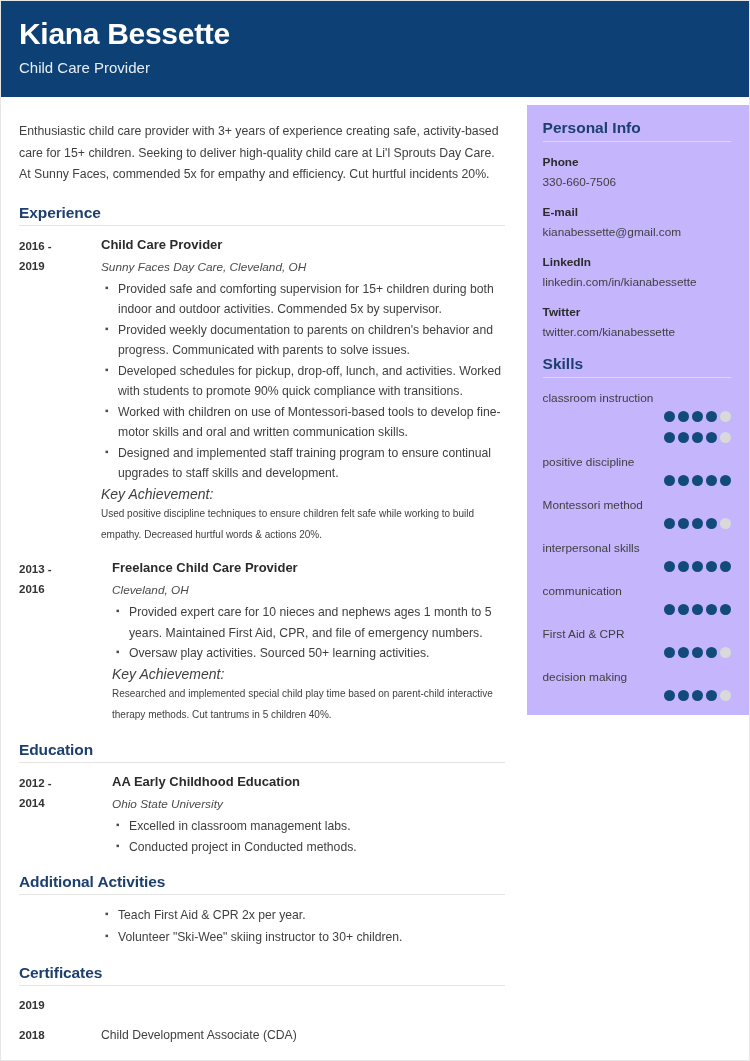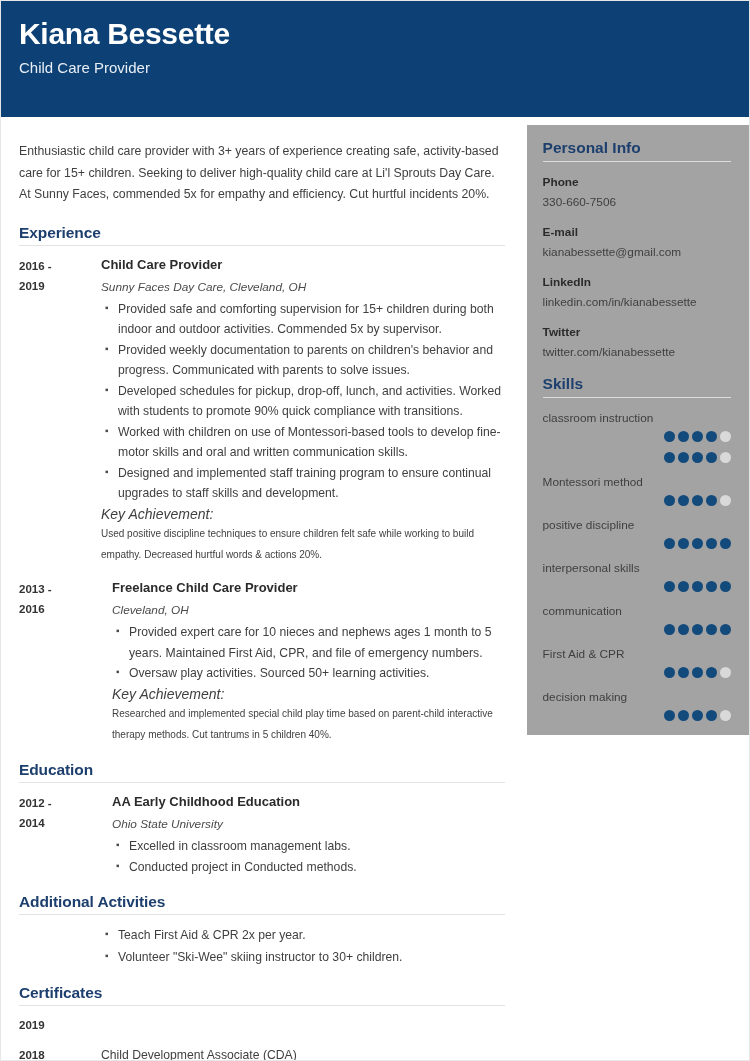--- a/index.html
+++ b/index.html
@@ -17,21 +17,21 @@
     height: 1061px;
     box-sizing: border-box;
     background: #ffffff;
     border: 1px solid #e6e6e6;
     overflow: hidden;
   }
 
   
   .header {
     background: #0d4175;
-    height: 116px;
+    height: 96px;
     padding: 14px 36px 0 18px;
     box-sizing: border-box;
   }
   .name {
     color: #ffffff;
     font-size: 30px;
     font-weight: bold;
     letter-spacing: -0.3px;
     line-height: 38px;
     margin: 0;
@@ -54,21 +54,21 @@
   .main-col {
     width: 527px;
     box-sizing: border-box;
     padding: 16px 22px 0 18px;
     background: #ffffff;
   }
   .side-col {
     width: 223px;
     box-sizing: border-box;
     padding: 14px 18px 0 16px;
-    background: #a3a3a3;
+    background: #c4b5fd;
   }
 
   
   .summary {
     font-size: 12.3px;
     color: #3f3f3f;
     line-height: 21.5px;
     margin: 0 0 18px 0;
     text-align: left;
   }
@@ -388,37 +388,37 @@
             <div class="skill">
               <div class="dots">
                 <span class="dot on"></span>
                 <span class="dot on"></span>
                 <span class="dot on"></span>
                 <span class="dot on"></span>
                 <span class="dot"></span>
               </div>
             </div>
             <div class="skill">
+              <div class="skill-name">positive discipline</div>
+              <div class="dots">
+                <span class="dot on"></span>
+                <span class="dot on"></span>
+                <span class="dot on"></span>
+                <span class="dot on"></span>
+                <span class="dot on"></span>
+              </div>
+            </div>
+            <div class="skill">
               <div class="skill-name">Montessori method</div>
               <div class="dots">
                 <span class="dot on"></span>
                 <span class="dot on"></span>
                 <span class="dot on"></span>
                 <span class="dot on"></span>
                 <span class="dot"></span>
-              </div>
-            </div>
-            <div class="skill">
-              <div class="skill-name">positive discipline</div>
-              <div class="dots">
-                <span class="dot on"></span>
-                <span class="dot on"></span>
-                <span class="dot on"></span>
-                <span class="dot on"></span>
-                <span class="dot on"></span>
               </div>
             </div>
             <div class="skill">
               <div class="skill-name">interpersonal skills</div>
               <div class="dots">
                 <span class="dot on"></span>
                 <span class="dot on"></span>
                 <span class="dot on"></span>
                 <span class="dot on"></span>
                 <span class="dot on"></span>

